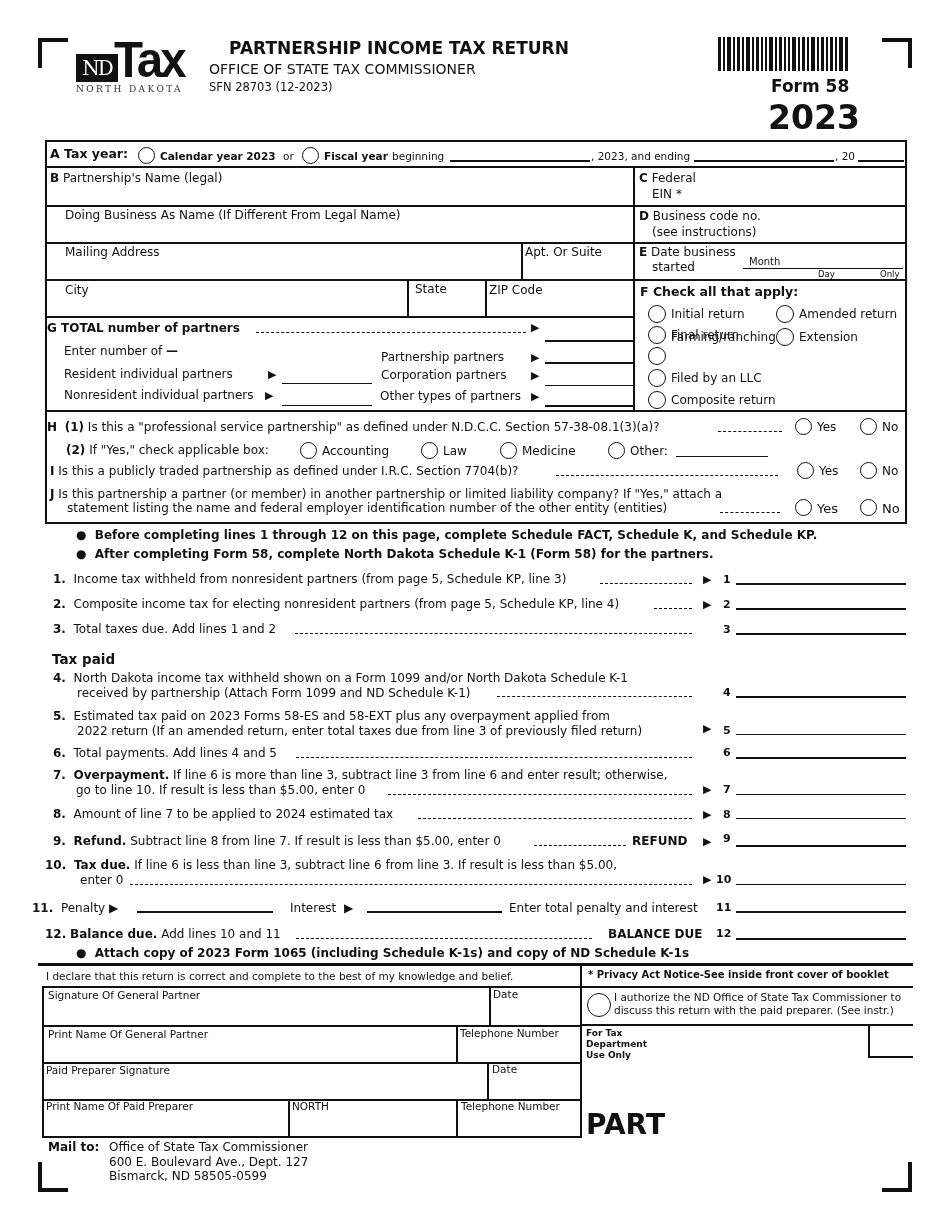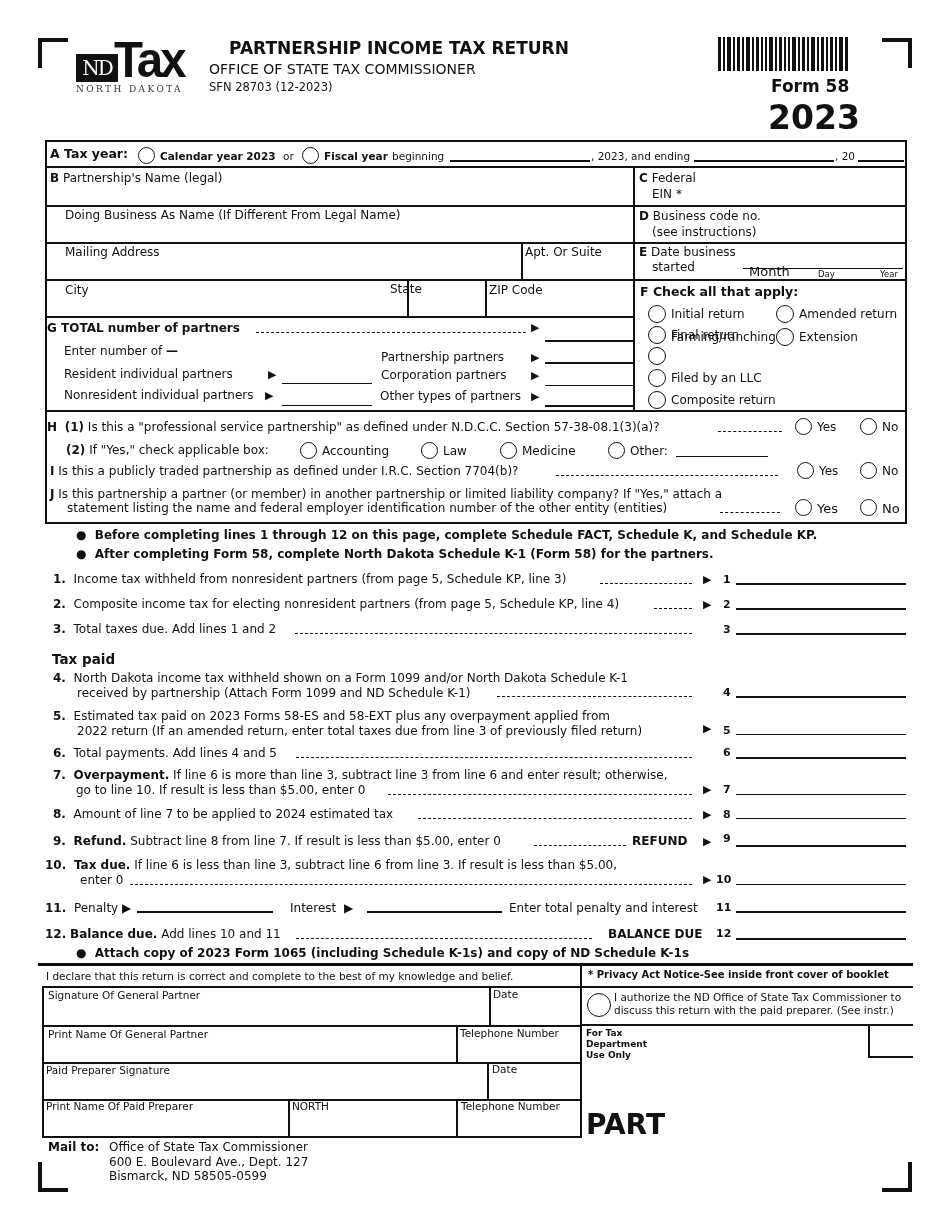--- a/index.html
+++ b/index.html
@@ -114,41 +114,41 @@
 <div class="lbl" style="left:65px; top:245px;">Mailing Address</div>
 <div class="abs" style="left:50px; top:260px; width:465px; height:18px;"></div>
 <div class="line" style="left:521px; top:242px; width:2px; height:38px;"></div>
 <div class="lbl" style="left:525px; top:245px;">Apt. Or Suite</div>
 <div class="abs" style="left:525px; top:260px; width:105px; height:18px;"></div>
 <div class="line" style="left:45px; top:279px; width:590px; height:2px;"></div>
 
 <div class="lbl" style="left:65px; top:283px;">City</div>
 <div class="abs" style="left:50px; top:298px; width:350px; height:16px;"></div>
 <div class="line" style="left:407px; top:279px; width:2px; height:38px;"></div>
-<div class="lbl" style="left:390px; top:282px;">State</div>
+<div class="lbl" style="left:415px; top:282px;">State</div>
 <div class="abs" style="left:411px; top:298px; width:70px; height:16px;"></div>
 <div class="line" style="left:485px; top:279px; width:2px; height:38px;"></div>
 <div class="lbl" style="left:489px; top:283px;">ZIP Code</div>
 <div class="abs" style="left:489px; top:298px; width:140px; height:16px;"></div>
 <div class="line" style="left:45px; top:316px; width:590px; height:2px;"></div>
 
 <div class="lbl" style="left:639px; top:171px;"><b>C</b> <span>Federal</span></div>
 <div class="lbl" style="left:652px; top:187px;">EIN *</div>
 <div class="abs" style="left:700px; top:185px; width:200px; height:18px;"></div>
 <div class="line" style="left:633px; top:205px; width:274px; height:2px;"></div>
 <div class="lbl" style="left:639px; top:209px;"><b>D</b> <span>Business code no.</span></div>
 <div class="lbl" style="left:652px; top:225px;">(see instructions)</div>
 <div class="abs" style="left:770px; top:222px; width:130px; height:18px;"></div>
 <div class="line" style="left:633px; top:242px; width:274px; height:2px;"></div>
 <div class="lbl" style="left:639px; top:245px;"><b>E</b> <span>Date business</span></div>
 <div class="lbl" style="left:652px; top:260px;">started</div>
 <div class="line" style="left:743px; top:268px; width:160px; height:1px;"></div>
-<div class="lbl" style="left:749px; top:264px; font-size:13px;">Month</div>
+<div class="lbl" style="left:749px; top:256px; font-size:10px;">Month</div>
 <div class="lbl" style="left:818px; top:269px; font-size:8.5px;">Day</div>
-<div class="lbl" style="left:880px; top:269px; font-size:8.5px;">Year</div>
+<div class="lbl" style="left:880px; top:269px; font-size:8.5px;">Only</div>
 <div class="line" style="left:633px; top:279px; width:274px; height:2px;"></div>
 
 <div class="lbl bold" style="left:640px; top:284px; font-size:12.5px;">F Check all that apply:</div>
 <span class="radio abs r18" style="left:648px; top:305px;"></span>
 <div class="lbl" style="left:671px; top:307px;">Initial return</div>
 <span class="radio abs r18" style="left:776px; top:305px;"></span>
 <div class="lbl" style="left:799px; top:307px;">Amended return</div>
 <span class="radio abs r18" style="left:648px; top:326px;"></span>
 <div class="lbl" style="left:671px; top:328px;">Final return</div>
 <span class="radio abs r18" style="left:776px; top:328px;"></span>
@@ -275,21 +275,21 @@
 <div class="lnum" style="left:723px; top:832px;">9</div>
 <div class="field" style="left:736px; top:845px; width:170px;"></div>
 
 <div class="lbl" style="left:45px; top:858px;"><b>10.</b>&nbsp; <b>Tax due.</b> <span>If line 6 is less than line 3, subtract line 6 from line 3. If result is less than $5.00,</span></div>
 <div class="lbl" style="left:80px; top:873px;">enter 0</div>
 <div class="dots" style="left:130px; top:884px; width:562px;"></div>
 <div class="arrow" style="left:703px; top:873px;">▶</div>
 <div class="lnum" style="left:716px; top:873px;">10</div>
 <div class="line" style="left:736px; top:884px; width:170px; height:1px;"></div>
 
-<div class="lbl" style="left:45px; top:901px;"><b>11.</b>&nbsp; <span>Penalty</span> ▶</div>
+<div class="lbl" style="left:32px; top:901px;"><b>11.</b>&nbsp; <span>Penalty</span> ▶</div>
 <div class="field" style="left:137px; top:911px; width:136px;"></div>
 <div class="lbl" style="left:290px; top:901px;"><span>Interest</span> &nbsp;▶</div>
 <div class="field" style="left:367px; top:911px; width:135px;"></div>
 <div class="lbl" style="left:509px; top:901px;">Enter total penalty and interest</div>
 <div class="lnum" style="left:716px; top:901px;">11</div>
 <div class="field" style="left:736px; top:911px; width:170px;"></div>
 
 <div class="lbl" style="left:45px; top:927px;"><b>12.</b>&nbsp;<b>Balance due.</b> <span>Add lines 10 and 11</span></div>
 <div class="dots" style="left:296px; top:938px; width:296px;"></div>
 <div class="lbl bold" style="left:608px; top:927px;">BALANCE DUE</div>

